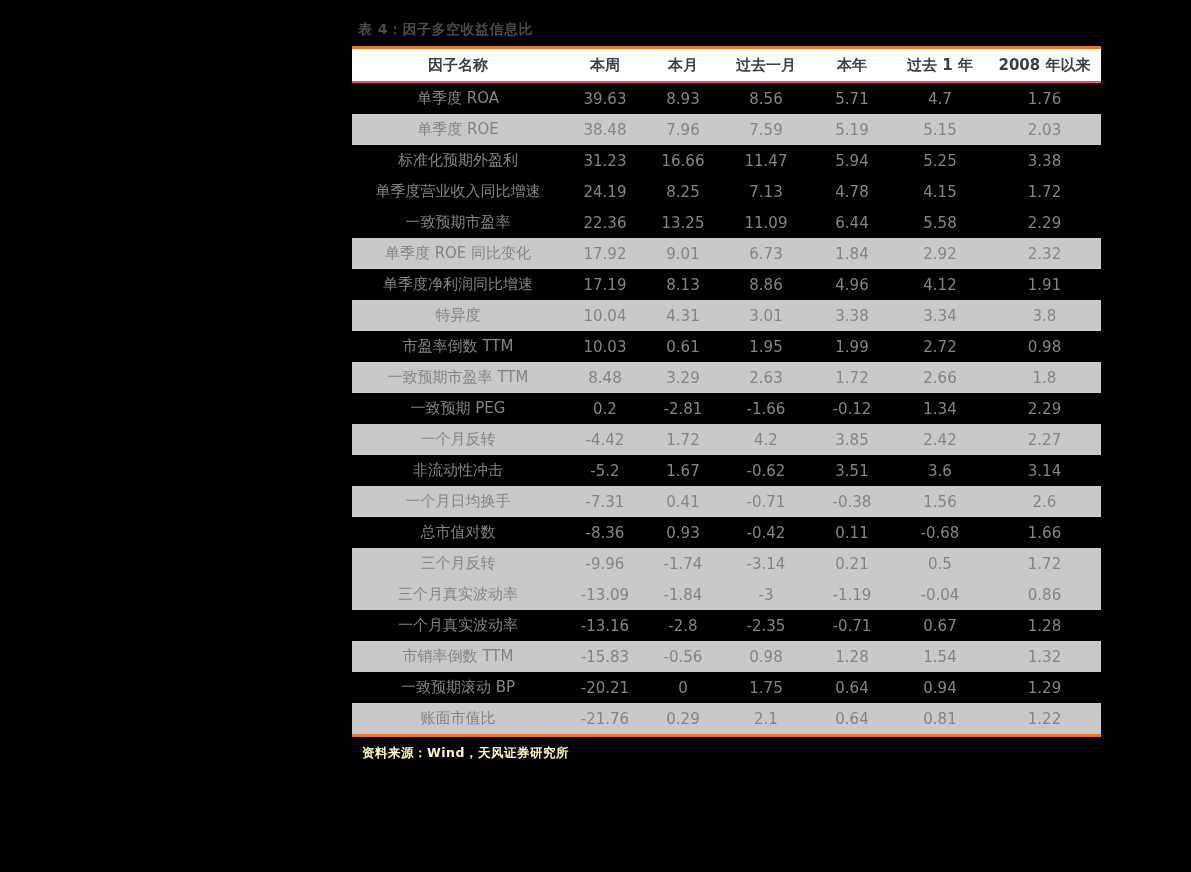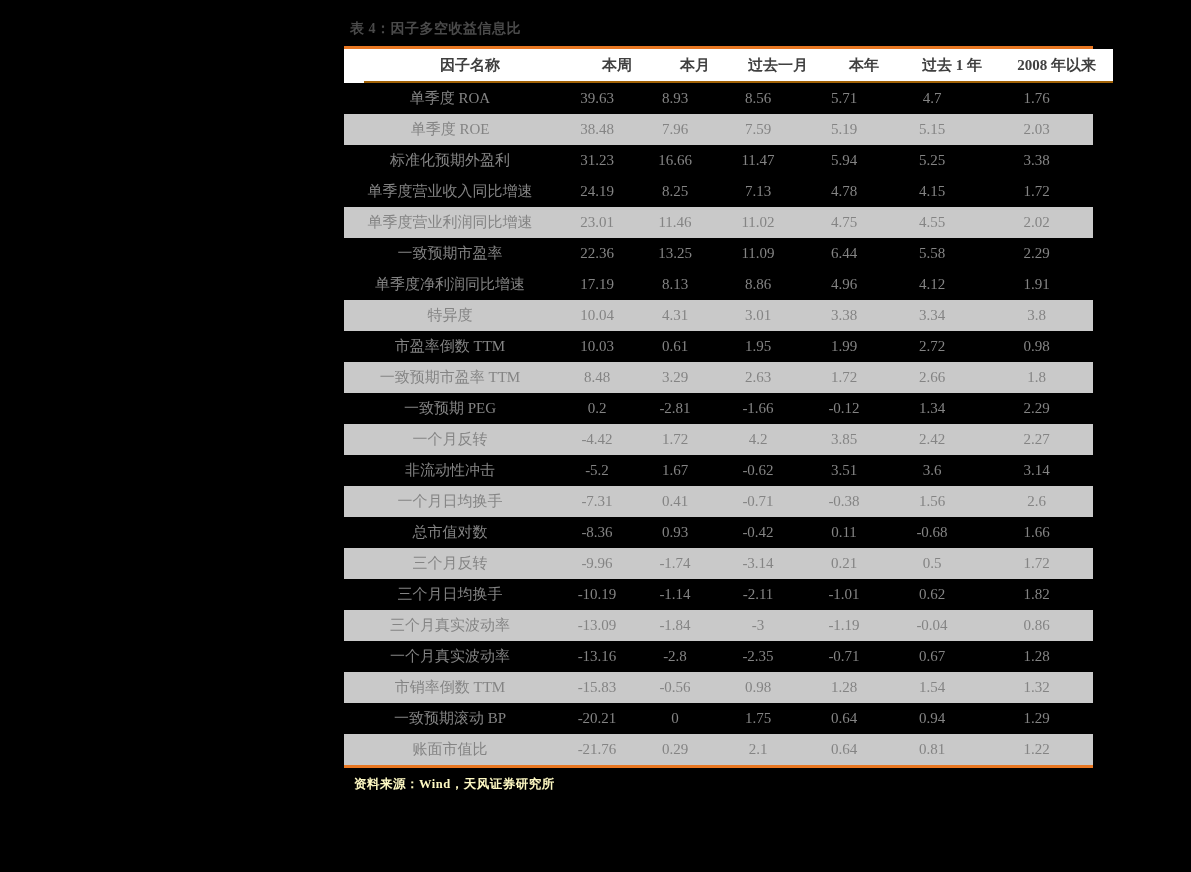--- a/index.html
+++ b/index.html
@@ -8,24 +8,23 @@
 
   .canvas {
     position: relative;
     width: 1191px;
     height: 872px;
     background: #000000;
   }
 
   .report-block {
     position: absolute;
-    left: 344px;
+    left: 352px;
     top: 20px;
     width: 749px;
-    font-family: Liberation Serif, serif;
   }
 
   .table-title {
     color: #4a4a4a;
     font-size: 14px;
     font-weight: bold;
     letter-spacing: 0.5px;
     margin-left: 6px;
     margin-bottom: 8px;
     height: 18px;
@@ -41,22 +40,21 @@
 
   .trow {
     display: flex;
     width: 100%;
     align-items: center;
   }
 
   .header-row {
     height: 34px;
     background: #ffffff;
-    border-bottom: 2px solid #a16207;
-    margin-left: 20px;
+    border-bottom: 2px solid #ec4899;
   }
 
   .header-row .cell {
     color: #404040;
     font-size: 15px;
     font-weight: 600;
   }
 
   .body-row { height: 31px; background: #000000; }
   .body-row.alt { background: #c9c9c9; }
@@ -137,38 +135,38 @@
           </div>
           <div class="trow body-row">
             <div class="cell col0">单季度营业收入同比增速</div>
             <div class="cell col1">24.19</div>
             <div class="cell col2">8.25</div>
             <div class="cell col3">7.13</div>
             <div class="cell col4">4.78</div>
             <div class="cell col5">4.15</div>
             <div class="cell col6">1.72</div>
           </div>
-          <div class="trow body-row alt">
-            <div class="cell col0">单季度营业利润同比增速</div>
-            <div class="cell col1">23.01</div>
-            <div class="cell col2">11.46</div>
-            <div class="cell col3">11.02</div>
-            <div class="cell col4">4.75</div>
-            <div class="cell col5">4.55</div>
-            <div class="cell col6">2.02</div>
-          </div>
           <div class="trow body-row">
             <div class="cell col0">一致预期市盈率</div>
             <div class="cell col1">22.36</div>
             <div class="cell col2">13.25</div>
             <div class="cell col3">11.09</div>
             <div class="cell col4">6.44</div>
             <div class="cell col5">5.58</div>
             <div class="cell col6">2.29</div>
           </div>
+          <div class="trow body-row alt">
+            <div class="cell col0">单季度 ROE 同比变化</div>
+            <div class="cell col1">17.92</div>
+            <div class="cell col2">9.01</div>
+            <div class="cell col3">6.73</div>
+            <div class="cell col4">1.84</div>
+            <div class="cell col5">2.92</div>
+            <div class="cell col6">2.32</div>
+          </div>
           <div class="trow body-row">
             <div class="cell col0">单季度净利润同比增速</div>
             <div class="cell col1">17.19</div>
             <div class="cell col2">8.13</div>
             <div class="cell col3">8.86</div>
             <div class="cell col4">4.96</div>
             <div class="cell col5">4.12</div>
             <div class="cell col6">1.91</div>
           </div>
           <div class="trow body-row alt">
@@ -245,29 +243,20 @@
           </div>
           <div class="trow body-row alt">
             <div class="cell col0">三个月反转</div>
             <div class="cell col1">-9.96</div>
             <div class="cell col2">-1.74</div>
             <div class="cell col3">-3.14</div>
             <div class="cell col4">0.21</div>
             <div class="cell col5">0.5</div>
             <div class="cell col6">1.72</div>
           </div>
-          <div class="trow body-row">
-            <div class="cell col0">三个月日均换手</div>
-            <div class="cell col1">-10.19</div>
-            <div class="cell col2">-1.14</div>
-            <div class="cell col3">-2.11</div>
-            <div class="cell col4">-1.01</div>
-            <div class="cell col5">0.62</div>
-            <div class="cell col6">1.82</div>
-          </div>
           <div class="trow body-row alt">
             <div class="cell col0">三个月真实波动率</div>
             <div class="cell col1">-13.09</div>
             <div class="cell col2">-1.84</div>
             <div class="cell col3">-3</div>
             <div class="cell col4">-1.19</div>
             <div class="cell col5">-0.04</div>
             <div class="cell col6">0.86</div>
           </div>
           <div class="trow body-row">

